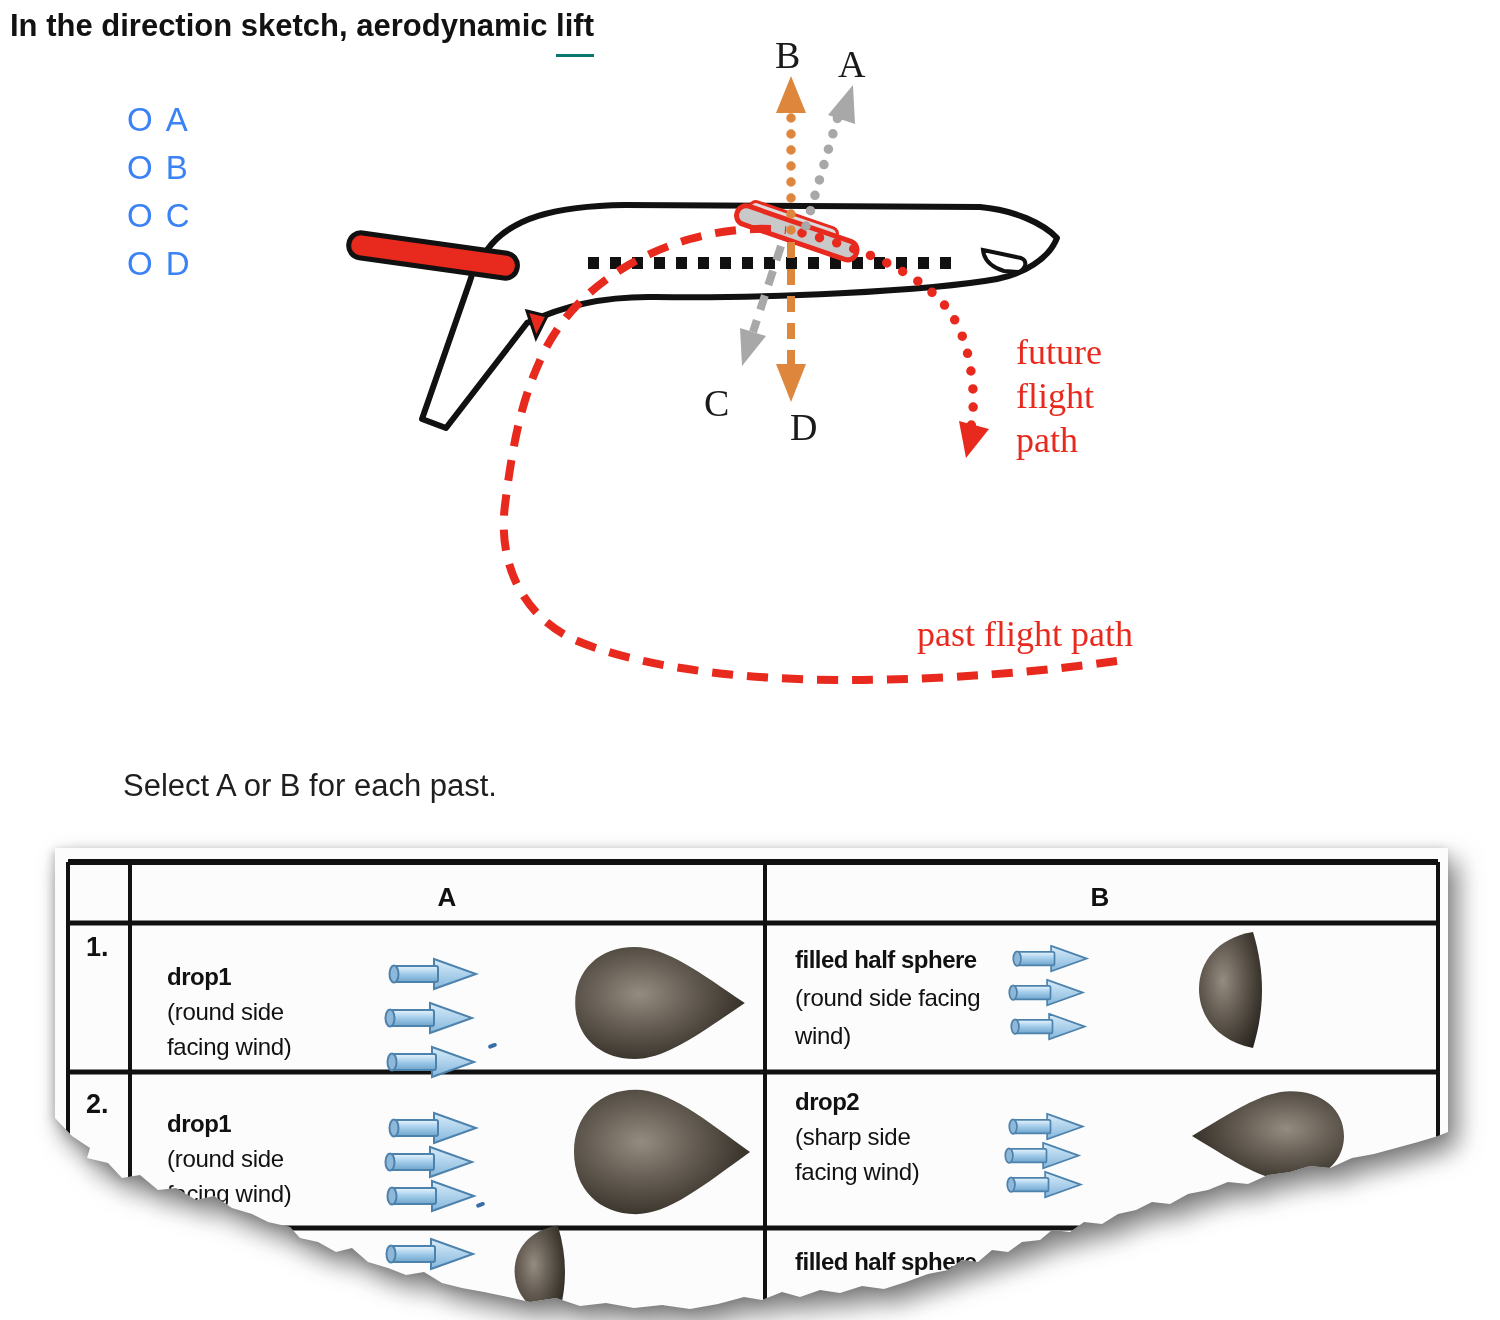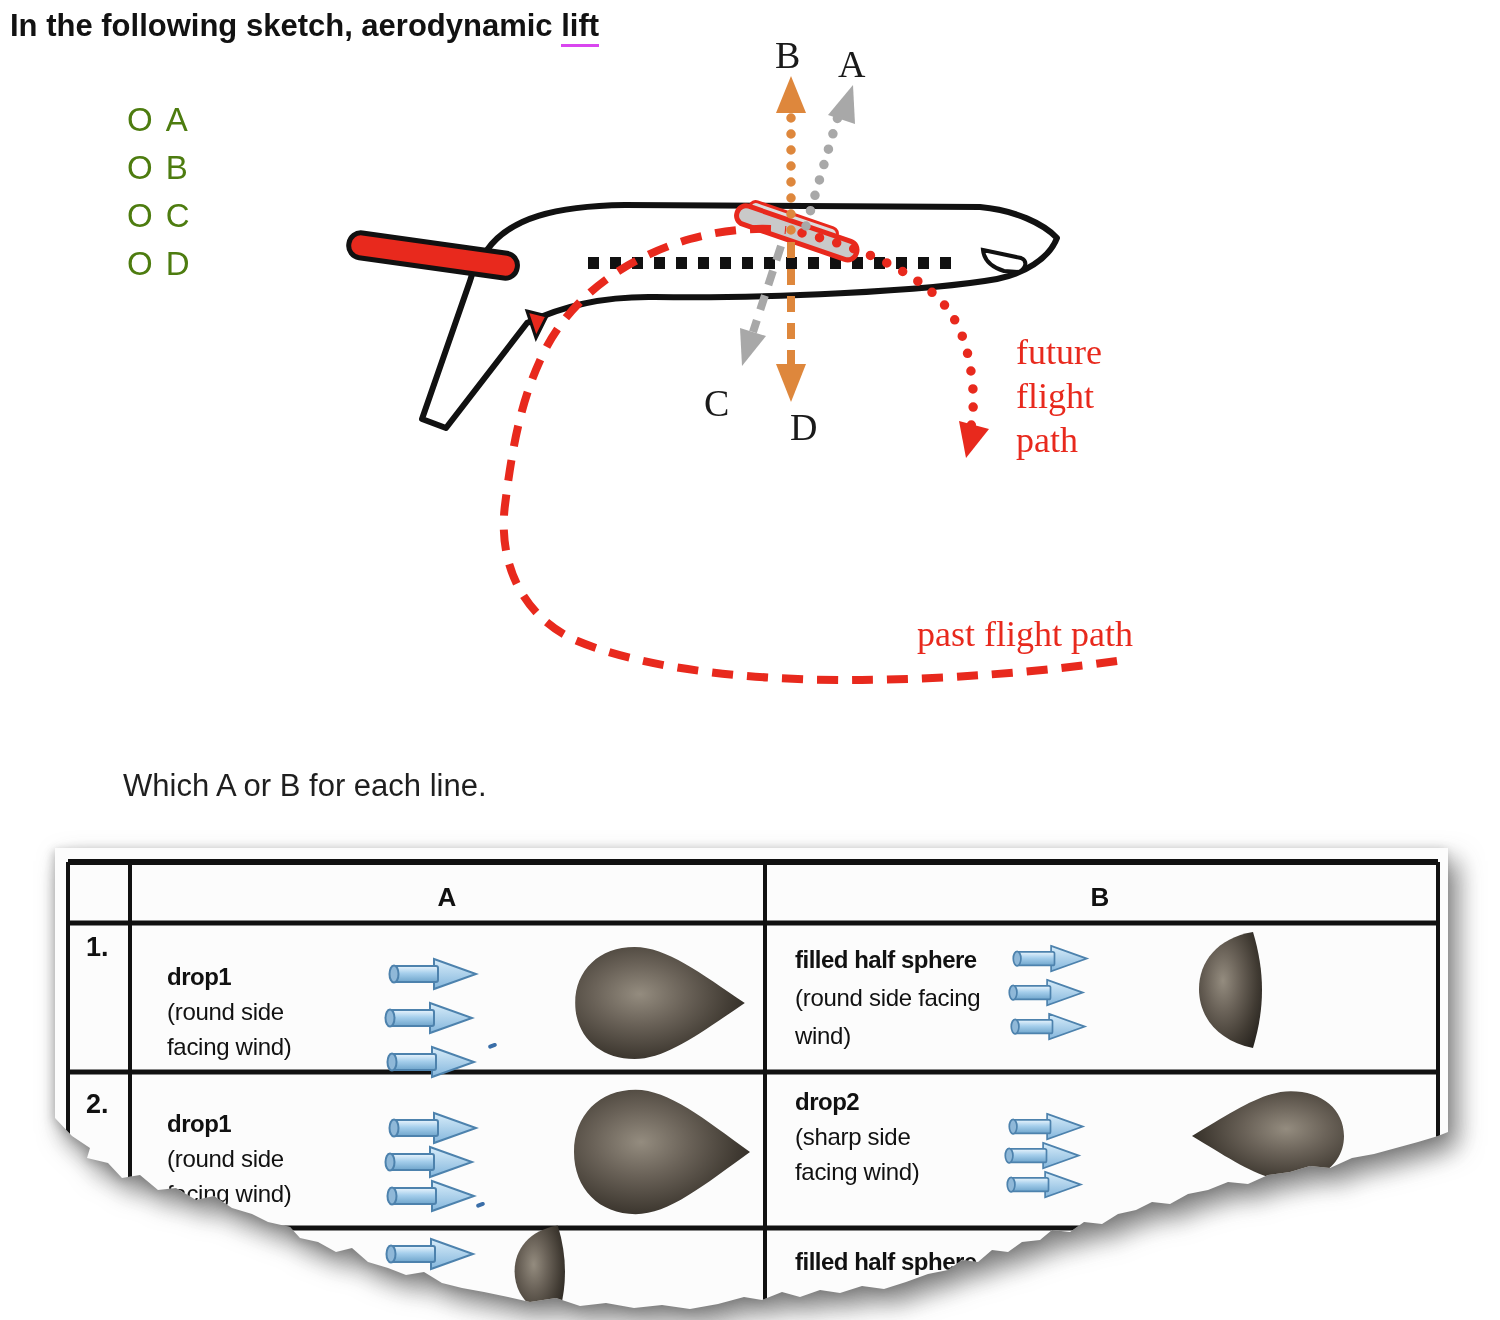--- a/index.html
+++ b/index.html
@@ -2,45 +2,45 @@
 <html><head>
 <meta charset="utf-8">
 <style>
   html,body { margin:0; padding:0; background:#ffffff; }
   #page {
     position:relative; width:1500px; height:1320px;
     background:#ffffff; overflow:hidden;
     font-family:"Liberation Sans", sans-serif; color:#111;
   }
   .q-title { font-weight:700; font-size:31px; line-height:44px; color:#121212; }
-  .u { border-bottom:3px solid #d946ef; padding-bottom:1px; }
+  .u { border-bottom:3px solid #0f766e; padding-bottom:11px; }
   #q1 { position:absolute; left:10px; top:4px; width:720px; }
   #q1-options { position:absolute; left:127px; top:96px; }
-  .option { font-size:33px; line-height:48px; color:#4d7c0f; }
+  .option { font-size:33px; line-height:48px; color:#3b82f6; }
   .option .bullet { margin-right:13px; }
   #q2 { position:absolute; left:8px; top:716px; width:1100px; }
   #q2-sub { position:absolute; left:123px; top:768px; font-size:31px; color:#1f1f1f; }
   svg { position:absolute; left:0; }
   #figure-svg { top:0; }
   #scan-svg { top:830px; }
   .serifLabel { font-family:"Liberation Serif", serif; font-size:38px; fill:#1a1a1a; }
   .serifRed   { font-family:"Liberation Serif", serif; font-size:36px; fill:#e8291d; }
   .tname { font-family:"Liberation Sans", sans-serif; font-weight:700; font-size:24px; letter-spacing:-0.5px; fill:#111; }
   .tdesc { font-family:"Liberation Sans", sans-serif; font-size:24px; letter-spacing:-0.3px; fill:#111; }
   .tnum  { font-family:"Liberation Sans", sans-serif; font-weight:700; font-size:27px; fill:#111; }
   .thead { font-family:"Liberation Sans", sans-serif; font-weight:700; font-size:26px; fill:#111; text-anchor:middle; }
   #paper-shape { filter: drop-shadow(9px 13px 13px rgba(45,45,45,0.55)) drop-shadow(-2px 2px 5px rgba(0,0,0,0.22)); }
 </style>
 </head>
 <body>
 
 <div id="page">
 
   <div id="q1" class="q-title">
-    <span>In the following sketch, aerodynamic </span><span class="u">lift</span><br>
+    <span>In the direction sketch, aerodynamic </span><span class="u">lift</span><br>
   </div>
 
   <div id="q1-options">
     <div class="option"><span class="bullet">O</span><span>A</span></div>
     <div class="option"><span class="bullet">O</span><span>B</span></div>
     <div class="option"><span class="bullet">O</span><span>C</span></div>
     <div class="option"><span class="bullet">O</span><span>D</span></div>
   </div>
 
   <svg id="figure-svg" width="1500" height="820" viewBox="0 0 1500 820">
@@ -82,21 +82,21 @@
     <text class="serifLabel" x="838" y="77">A</text>
     <text class="serifLabel" x="704" y="416">C</text>
     <text class="serifLabel" x="790" y="440">D</text>
 
     <text class="serifRed" x="1016" y="364">future</text>
     <text class="serifRed" x="1016" y="408">flight</text>
     <text class="serifRed" x="1016" y="452">path</text>
     <text class="serifRed" x="917" y="646">past flight path</text>
   </svg>
 
-  <div id="q2-sub">Which A or B for each line.</div>
+  <div id="q2-sub">Select A or B for each past.</div>
 
   <svg id="scan-svg" width="1500" height="490" viewBox="0 830 1500 490">
     <defs>
       <linearGradient id="blueShaft" x1="0" y1="0" x2="0" y2="1">
         <stop offset="0" stop-color="#eaf5fd"></stop>
           <stop offset="0.45" stop-color="#a6cfec"></stop>
           <stop offset="1" stop-color="#6fa5cc"></stop>
       </linearGradient>
       <linearGradient id="blueHead" x1="0" y1="0" x2="0" y2="1">
         <stop offset="0" stop-color="#d8edfa"></stop>

